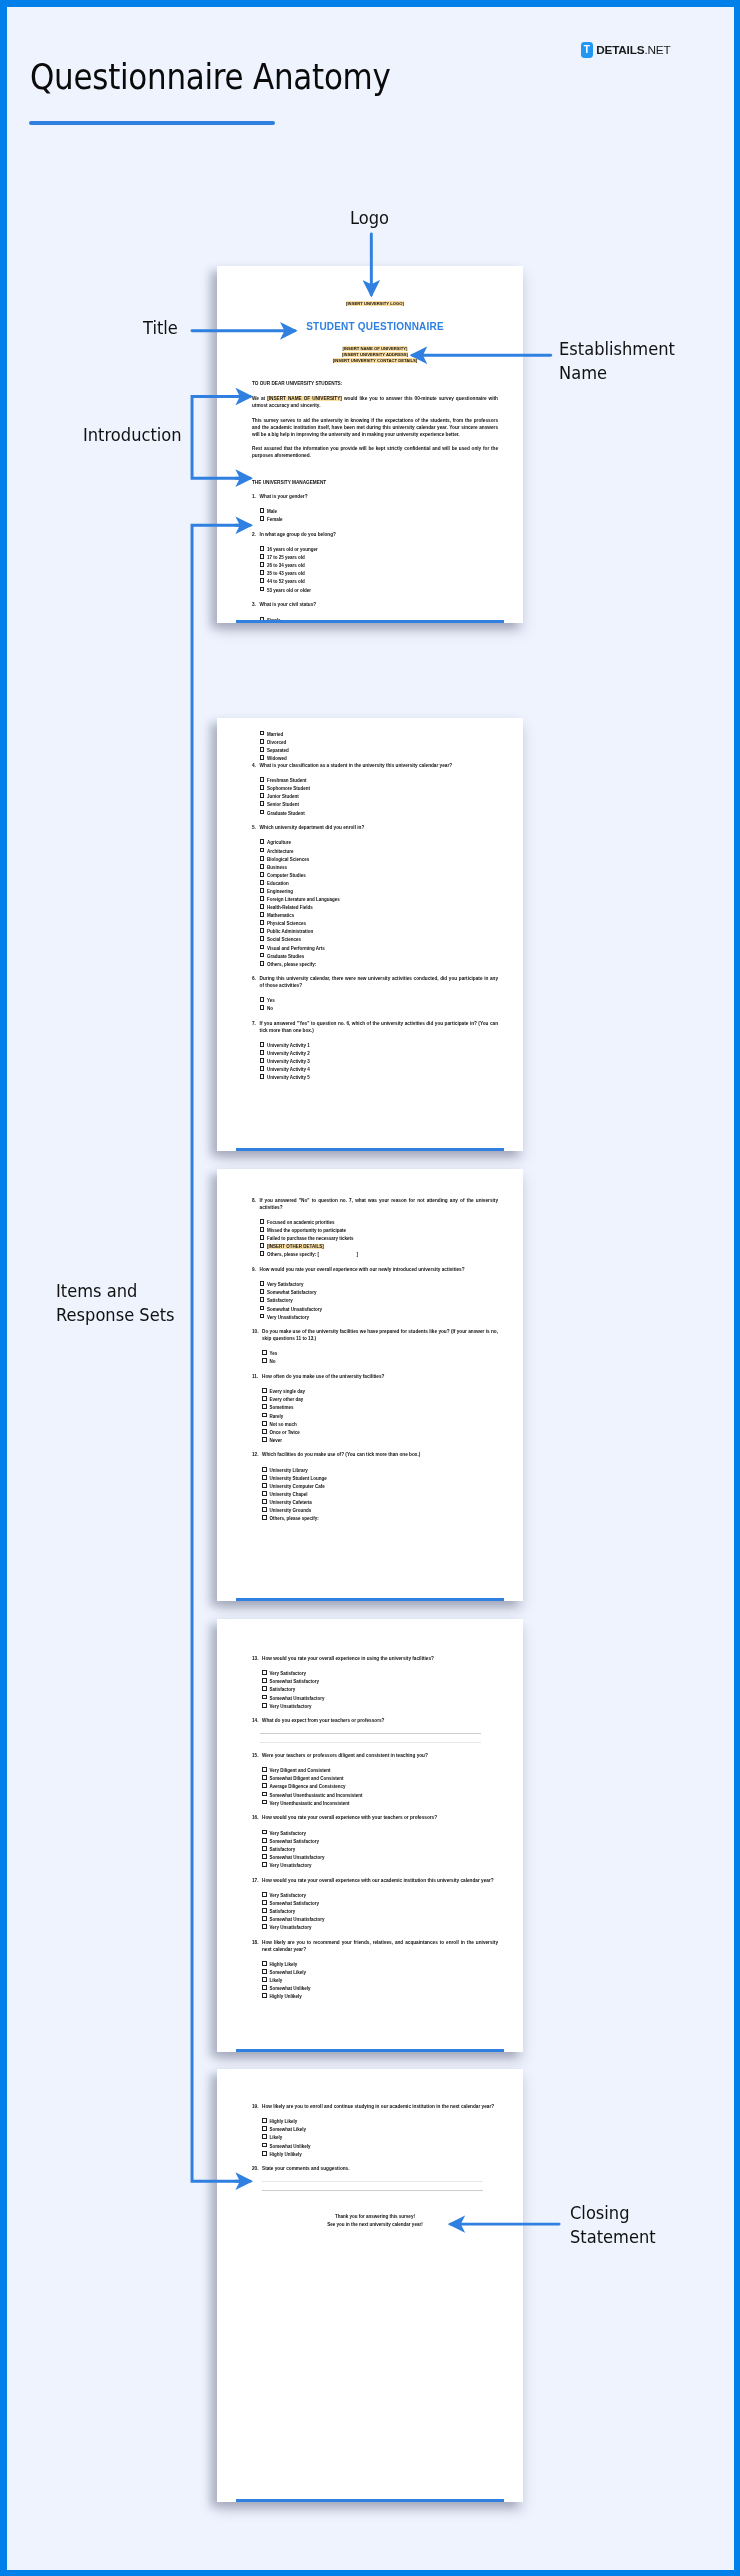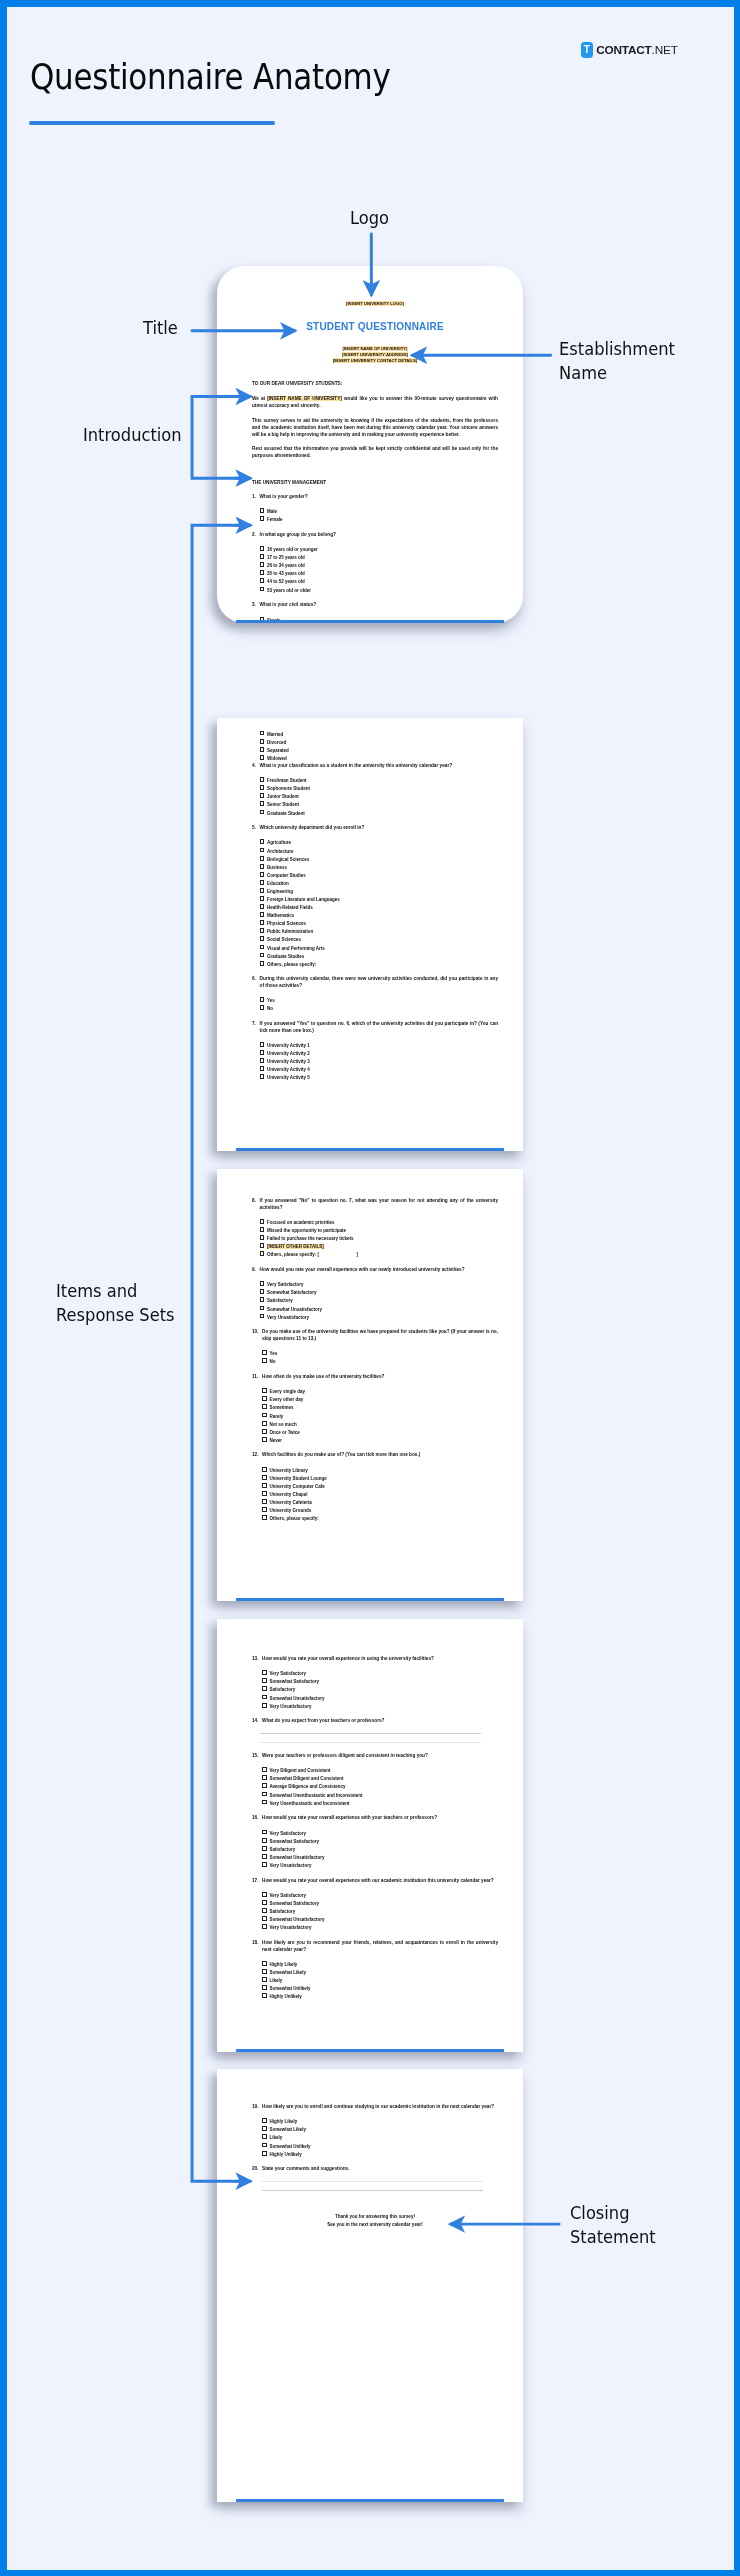--- a/index.html
+++ b/index.html
@@ -65,40 +65,40 @@
 </head>
 <body>
 
 <div class="canvas"></div>
 
 <h1 class="main-title">Questionnaire Anatomy</h1>
 <div class="title-rule"></div>
 
 <div class="brand">
   <span class="brand-badge">T</span>
-  <span class="brand-text"><span>CONTACT</span><span class="light">.NET</span></span>
+  <span class="brand-text"><span>DETAILS</span><span class="light">.NET</span></span>
 </div>
 
 <div class="label" style="left:350px; top:206px;">Logo</div>
 <div class="label" style="left:143px; top:316px;">Title</div>
 <div class="label" style="left:559px; top:337px;">
   <div>Establishment</div>
   <div>Name</div>
 </div>
 <div class="label" style="left:83px; top:423px;">Introduction</div>
 <div class="label" style="left:56px; top:1279px;">
   <div>Items and</div>
   <div>Response Sets</div>
 </div>
 <div class="label" style="left:570px; top:2201px;">
   <div>Closing</div>
   <div>Statement</div>
 </div>
 
-<div class="page" style="top:266px; height:357px;border-radius:27px;">
+<div class="page" style="top:266px; height:357px;">
   <div class="doc" style="top:35px;">
     <div class="center tiny"><span class="hl">[INSERT UNIVERSITY LOGO]</span></div>
     <div class="center doc-title" style="margin-top:14.3px;">STUDENT QUESTIONNAIRE</div>
     <div class="center tiny" style="margin-top:13.5px;">
       <div><span class="hl">[INSERT NAME OF UNIVERSITY]</span></div>
       <div><span class="hl">[INSERT UNIVERSITY ADDRESS]</span></div>
       <div><span class="hl">[INSERT UNIVERSITY CONTACT DETAILS]</span></div>
     </div>
     <div class="para" style="margin-top:17px;">TO OUR DEAR UNIVERSITY STUDENTS:</div>
     <div class="para"><span>We at </span><span class="hl">[INSERT NAME OF UNIVERSITY]</span><span> would like you to answer this 00-minute survey questionnaire with utmost accuracy and sincerity.</span></div>

